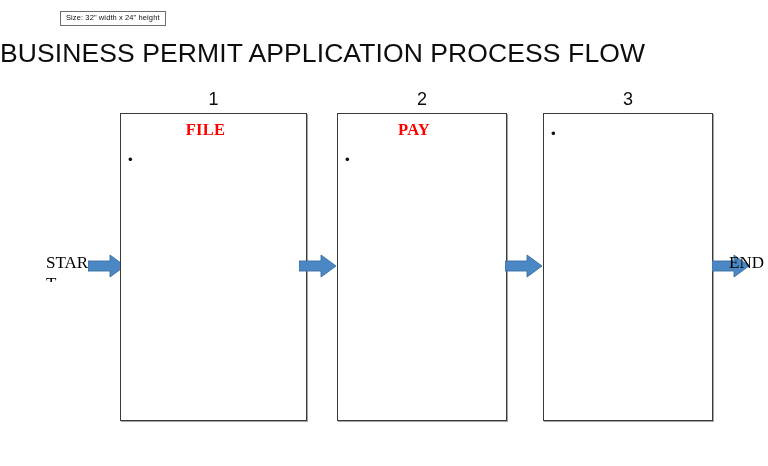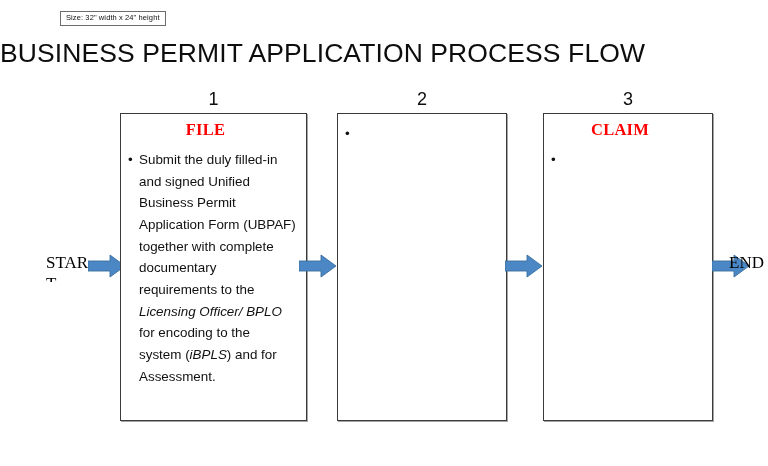--- a/index.html
+++ b/index.html
@@ -140,46 +140,45 @@
   <svg viewBox="0 0 38 24" preserveAspectRatio="none" aria-hidden="true">
     <polygon points="0,7 22,7 22,1 37,12 22,23 22,17 0,17" fill="#4a87c4" stroke="#3a6f9f" stroke-width="0.9"></polygon>
   </svg>
 </div>
 
 <div class="step-number" style="left:120px; width:187px;">1</div>
 <div class="step-box" style="left:120px; width:187px;">
   <div class="step-heading">FILE</div>
   <div class="step-body">
     <span class="bullet-dot">•</span>
-    <span>Submit the duly filled-in and signed Unified Business Permit Application Form (UBPAF) together with complete documentary requirements to the <em>Licensing Officer/ BPLO</em> for encoding to the system (<em>iBPLS</em>) and for Assessment.</span>
   </div>
 </div>
 
 <div class="flow-arrow" style="left:299px;">
   <svg viewBox="0 0 38 24" preserveAspectRatio="none" aria-hidden="true">
     <polygon points="0,7 22,7 22,1 37,12 22,23 22,17 0,17" fill="#4a87c4" stroke="#3a6f9f" stroke-width="0.9"></polygon>
   </svg>
 </div>
 
 <div class="step-number" style="left:337px; width:170px;">2</div>
 <div class="step-box" style="left:337px; width:170px;">
+  <div class="step-heading">PAY</div>
   <div class="step-body">
     <span class="bullet-dot">•</span>
   </div>
 </div>
 
 <div class="flow-arrow" style="left:505px;">
   <svg viewBox="0 0 38 24" preserveAspectRatio="none" aria-hidden="true">
     <polygon points="0,7 22,7 22,1 37,12 22,23 22,17 0,17" fill="#4a87c4" stroke="#3a6f9f" stroke-width="0.9"></polygon>
   </svg>
 </div>
 
 <div class="step-number" style="left:543px; width:170px;">3</div>
 <div class="step-box" style="left:543px; width:170px;">
-  <div class="step-heading">CLAIM</div>
   <div class="step-body">
     <span class="bullet-dot">•</span>
   </div>
 </div>
 
 <div class="flow-arrow" style="left:712px;">
   <svg viewBox="0 0 38 24" preserveAspectRatio="none" aria-hidden="true">
     <polygon points="0,7 22,7 22,1 37,12 22,23 22,17 0,17" fill="#4a87c4" stroke="#3a6f9f" stroke-width="0.9"></polygon>
   </svg>
 </div>

